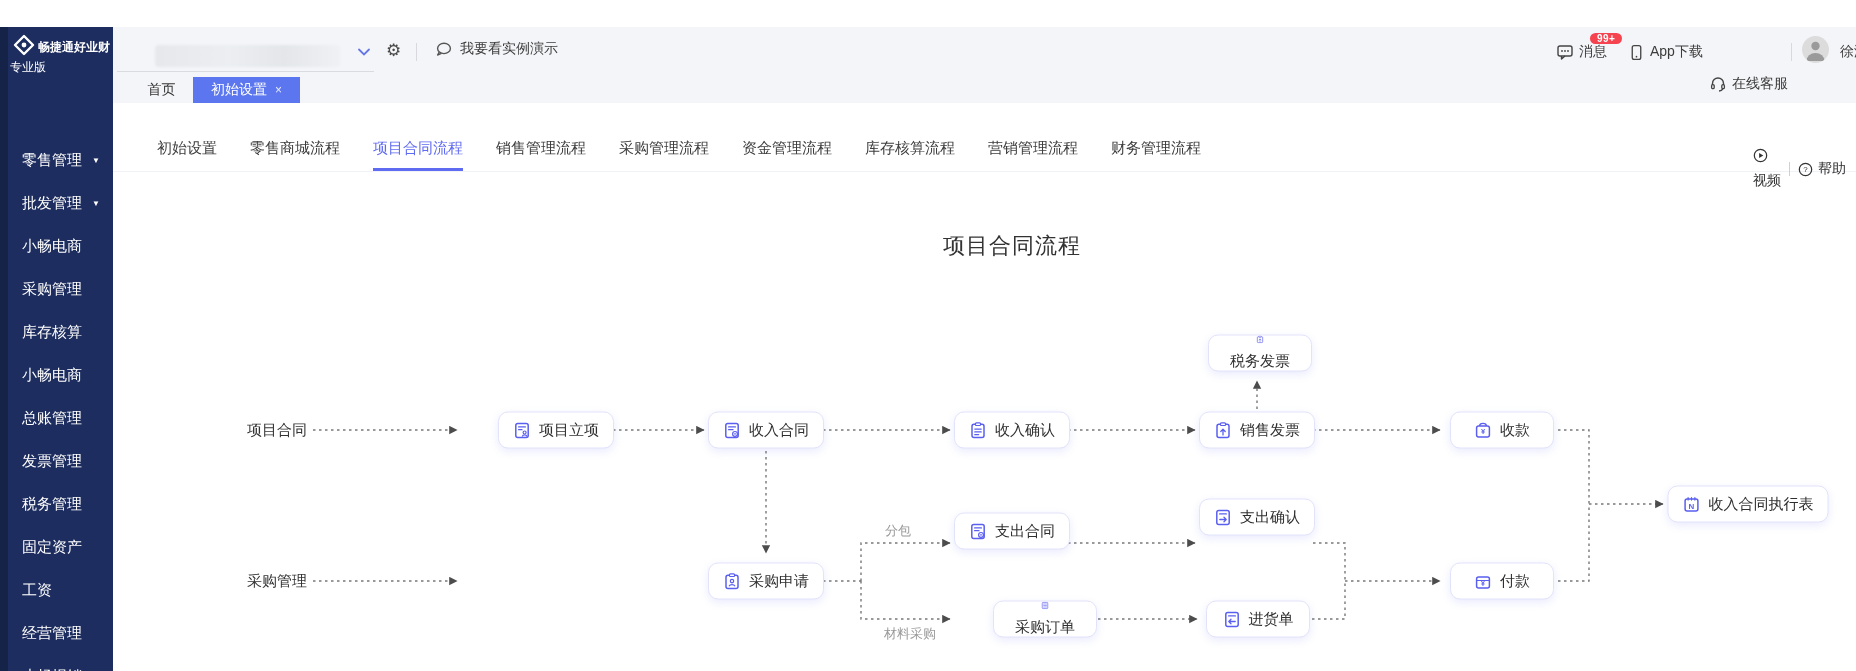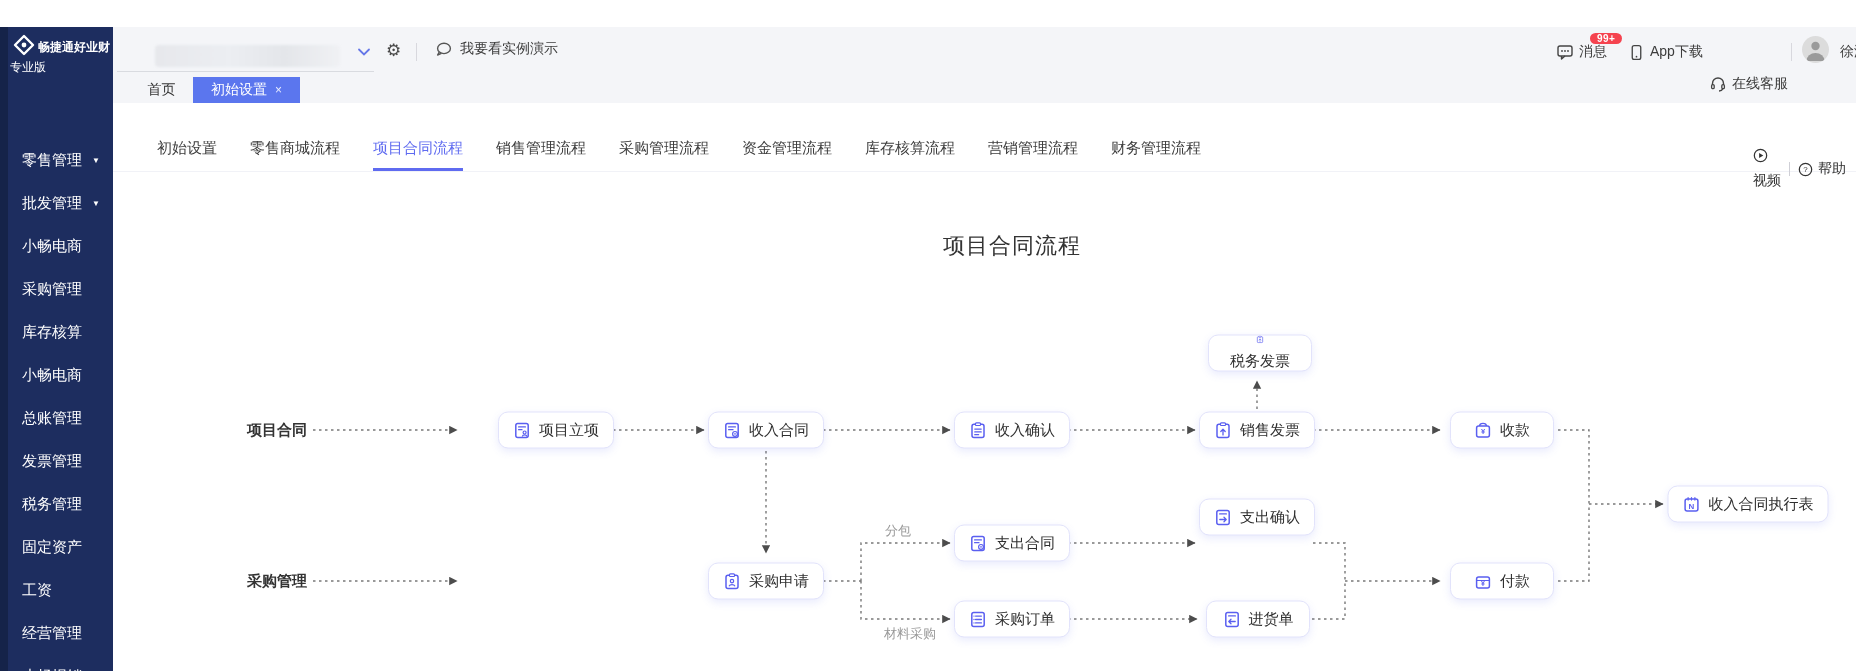--- a/index.html
+++ b/index.html
@@ -53,21 +53,21 @@
 
   .flow-title { position:absolute; left:1012px; top:246px; transform:translate(-50%,-50%); font-size:22px; color:#333;
     font-weight:500; letter-spacing:1px; white-space:nowrap; }
 
   
   .edges { position:absolute; left:0; top:0; width:1856px; height:671px; pointer-events:none; }
   .node { position:absolute; transform:translate(-50%,-50%); height:37px; min-width:104px; background:#fff;
     border:1px solid #e2e3fb; border-radius:10px; box-shadow:0 3px 8px rgba(100,110,240,.14);
     display:flex; align-items:center; justify-content:center; gap:8px; padding:0 14px; white-space:nowrap; cursor:pointer; }
   .node-label { font-size:15px; color:#2f2f2f; font-weight:500; }
-  .row-label { position:absolute; transform:translate(0,-50%); font-size:15px; color:#333; font-weight:700; }
+  .row-label { position:absolute; transform:translate(0,-50%); font-size:15px; color:#333; font-weight:400; }
   .branch-label { position:absolute; transform:translate(-50%,-50%); font-size:13px; color:#999; white-space:nowrap; }
   .wide { min-width:150px; }
 </style>
 </head>
 <body>
 
 <div class="top-white"></div>
 
 <div class="sidebar">
   <div class="logo-block">
@@ -316,40 +316,40 @@
 <div class="node" style="left:766px; top:581px;">
   <svg width="18" height="18" viewBox="0 0 18 18">
     <rect x="3" y="2.8" width="12" height="13.2" rx="2" fill="none" stroke="#5a5ff0" stroke-width="1.5"></rect>
     <rect x="6.4" y="1.4" width="5.2" height="2.6" rx="1" fill="#fff" stroke="#5a5ff0" stroke-width="1.2"></rect>
     <circle cx="9" cy="8.6" r="1.7" fill="none" stroke="#5a5ff0" stroke-width="1.2"></circle>
     <path d="M6 13.8 a3.2 2.6 0 0 1 6 0" fill="none" stroke="#5a5ff0" stroke-width="1.2"></path>
   </svg>
   <span class="node-label">采购申请</span>
 </div>
 
-<div class="node" style="left:1012px; top:543px;">
+<div class="node" style="left:1012px; top:531px;">
   <svg width="18" height="18" viewBox="0 0 18 18">
     <rect x="2.8" y="2" width="12.4" height="14" rx="2" fill="none" stroke="#5a5ff0" stroke-width="1.5"></rect>
     <path d="M5.6 5.4 H12.4 M5.6 8.2 H10" stroke="#5a5ff0" stroke-width="1.3" stroke-linecap="round"></path>
     <circle cx="12" cy="12.4" r="2.4" fill="#fff" stroke="#5a5ff0" stroke-width="1.2"></circle>
     <circle cx="12" cy="12.4" r=".8" fill="#5a5ff0"></circle>
   </svg>
   <span class="node-label">支出合同</span>
 </div>
 
 <div class="node" style="left:1257px; top:517px;">
   <svg width="18" height="18" viewBox="0 0 18 18">
     <rect x="2.8" y="2" width="12.4" height="14" rx="2" fill="none" stroke="#5a5ff0" stroke-width="1.5"></rect>
     <path d="M5.6 5.4 H12.4" stroke="#5a5ff0" stroke-width="1.3" stroke-linecap="round"></path>
     <path d="M5.8 11 H12 M10 8.8 L12.2 11 L10 13.2" fill="none" stroke="#5a5ff0" stroke-width="1.3" stroke-linecap="round" stroke-linejoin="round"></path>
   </svg>
   <span class="node-label">支出确认</span>
 </div>
 
-<div class="node" style="left:1012px; top:619px;">
+<div class="node" style="left:1045px; top:619px;flex-direction:column;">
   <svg width="18" height="18" viewBox="0 0 18 18">
     <rect x="2.8" y="2" width="12.4" height="14" rx="2" fill="none" stroke="#5a5ff0" stroke-width="1.5"></rect>
     <path d="M6.6 5.6 H12.4 M6.6 9 H12.4 M6.6 12.4 H12.4" stroke="#5a5ff0" stroke-width="1.3" stroke-linecap="round"></path>
     <circle cx="5" cy="5.6" r=".7" fill="#5a5ff0"></circle>
       <circle cx="5" cy="9" r=".7" fill="#5a5ff0"></circle>
       <circle cx="5" cy="12.4" r=".7" fill="#5a5ff0"></circle>
   </svg>
   <span class="node-label">采购订单</span>
 </div>
 

